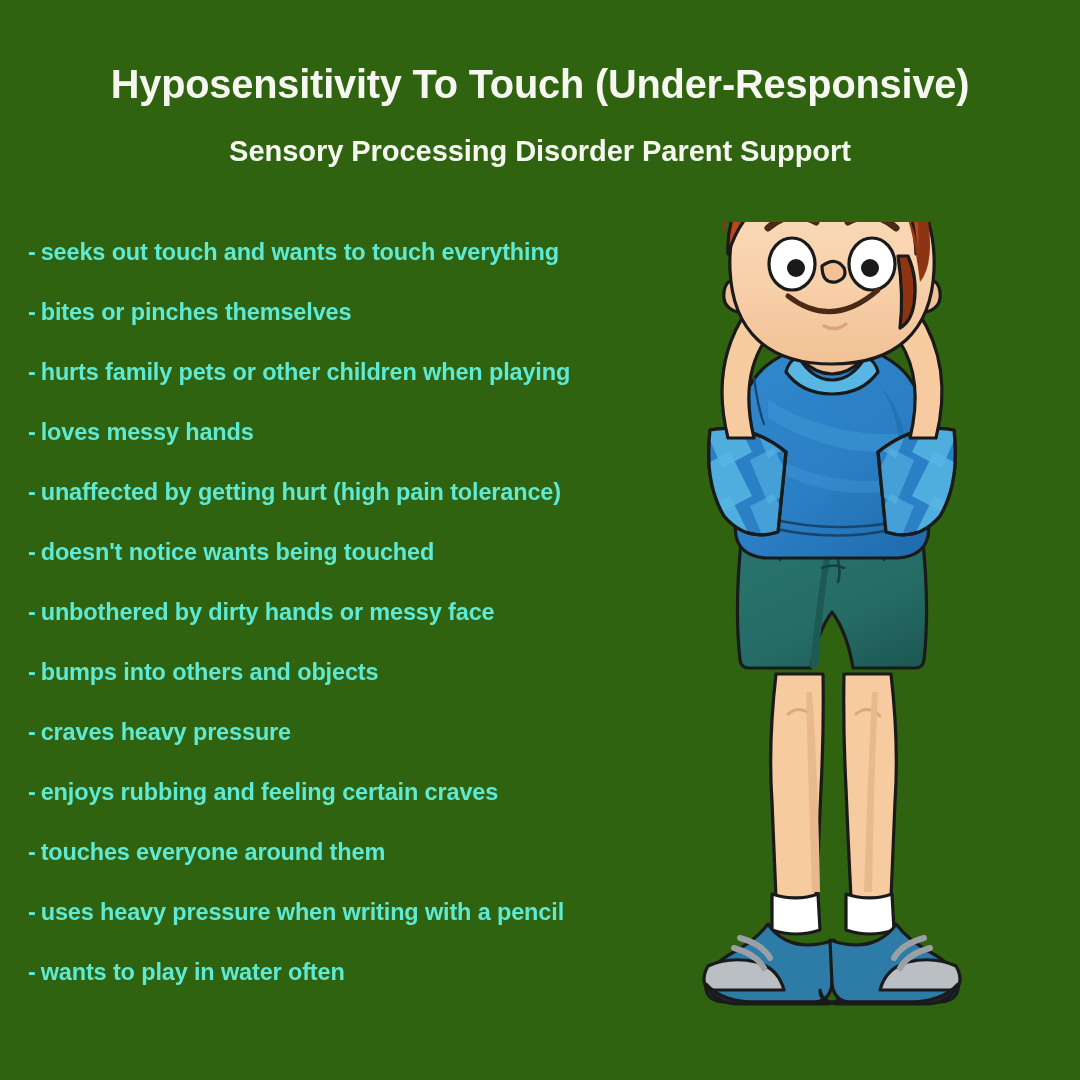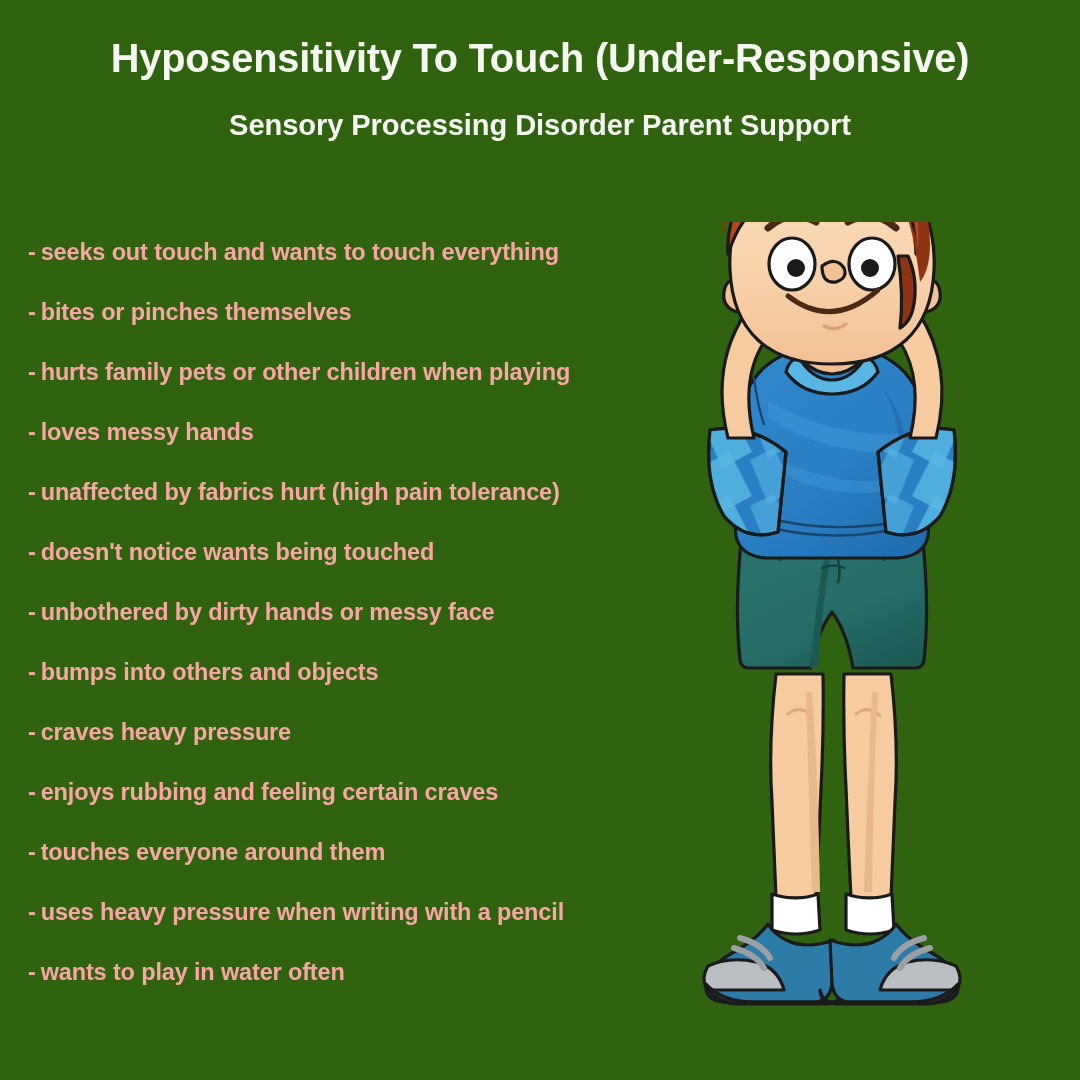--- a/index.html
+++ b/index.html
@@ -23,21 +23,21 @@
     background: #2F6310;
   }
 
   
   .header {
     position: absolute;
     top: 0;
     left: 0;
     width: 1080px;
     text-align: center;
-    padding-top: 35px;
+    padding-top: 61px;
   }
 
   .title {
     font-size: 41px;
     font-weight: bold;
     color: #F5F7F0;
     letter-spacing: -0.2px;
     line-height: 1.15;
     white-space: nowrap;
     transform: scaleX(0.97);
@@ -60,21 +60,21 @@
     left: 28px;
     width: 660px;
     list-style: none;
   }
 
   .symptom-item {
     height: 60px;
     line-height: 60px;
     font-size: 23.5px;
     font-weight: bold;
-    color: #fca5a5;
+    color: #5eead4;
     white-space: nowrap;
     letter-spacing: -0.15px;
   }
 
   .dash {
     display: inline-block;
     margin-right: 5px;
   }
 
   
@@ -95,21 +95,21 @@
   <div class="header">
     <div class="title" style="color: rgb(245, 247, 240);">Hyposensitivity To Touch (Under-Responsive)</div>
     <div class="subtitle" style="color: rgb(245, 247, 240);">Sensory Processing Disorder Parent Support</div>
   </div>
 
   <ul class="symptom-list" id="symptom-list">
       <li class="symptom-item"><span class="dash">-</span><span>seeks out touch and wants to touch everything</span></li>
       <li class="symptom-item"><span class="dash">-</span><span>bites or pinches themselves</span></li>
       <li class="symptom-item"><span class="dash">-</span><span>hurts family pets or other children when playing</span></li>
       <li class="symptom-item"><span class="dash">-</span><span>loves messy hands</span></li>
-      <li class="symptom-item"><span class="dash">-</span><span>unaffected by fabrics hurt (high pain tolerance)</span></li>
+      <li class="symptom-item"><span class="dash">-</span><span>unaffected by getting hurt (high pain tolerance)</span></li>
       <li class="symptom-item"><span class="dash">-</span><span>doesn't notice wants being touched</span></li>
       <li class="symptom-item"><span class="dash">-</span><span>unbothered by dirty hands or messy face</span></li>
       <li class="symptom-item"><span class="dash">-</span><span>bumps into others and objects</span></li>
       <li class="symptom-item"><span class="dash">-</span><span>craves heavy pressure</span></li>
       <li class="symptom-item"><span class="dash">-</span><span>enjoys rubbing and feeling certain craves</span></li>
       <li class="symptom-item"><span class="dash">-</span><span>touches everyone around them</span></li>
       <li class="symptom-item"><span class="dash">-</span><span>uses heavy pressure when writing with a pencil</span></li>
       <li class="symptom-item"><span class="dash">-</span><span>wants to play in water often</span></li>
     </ul>
 

